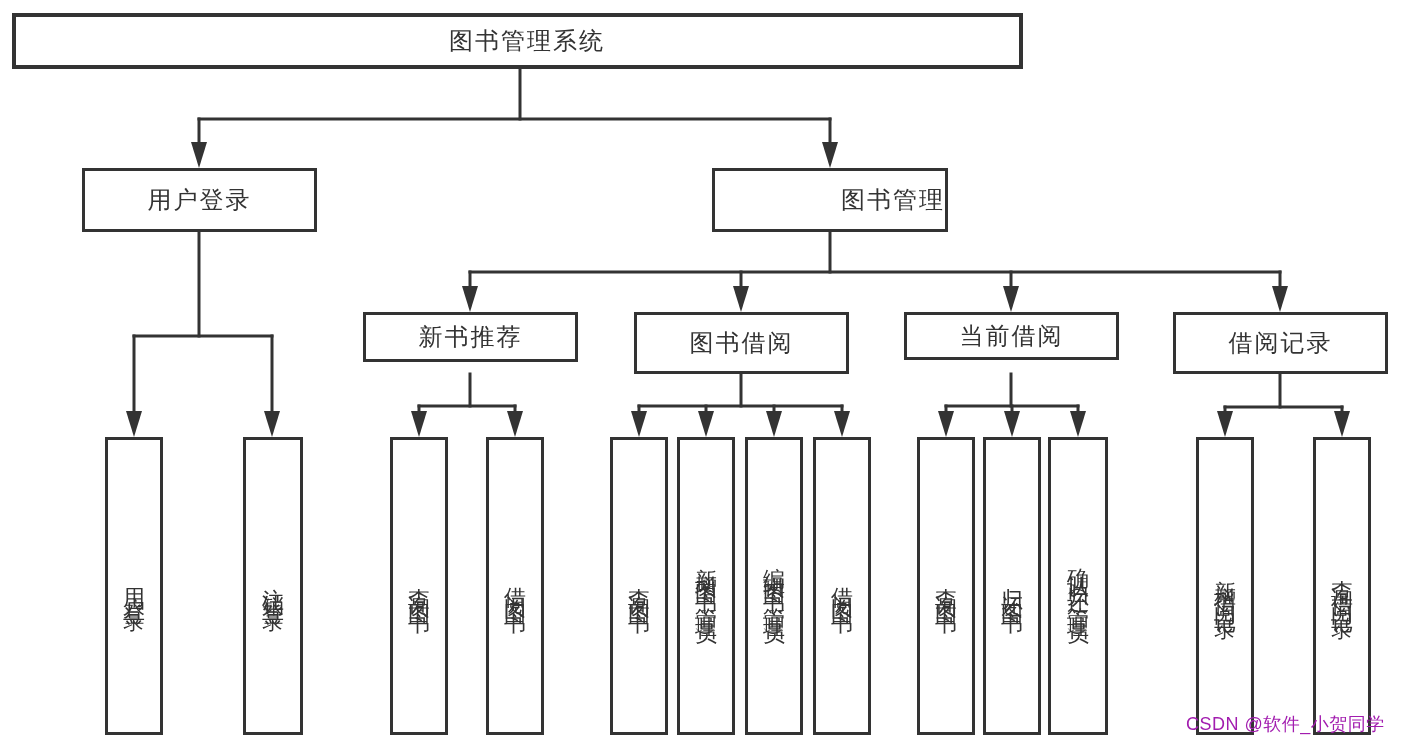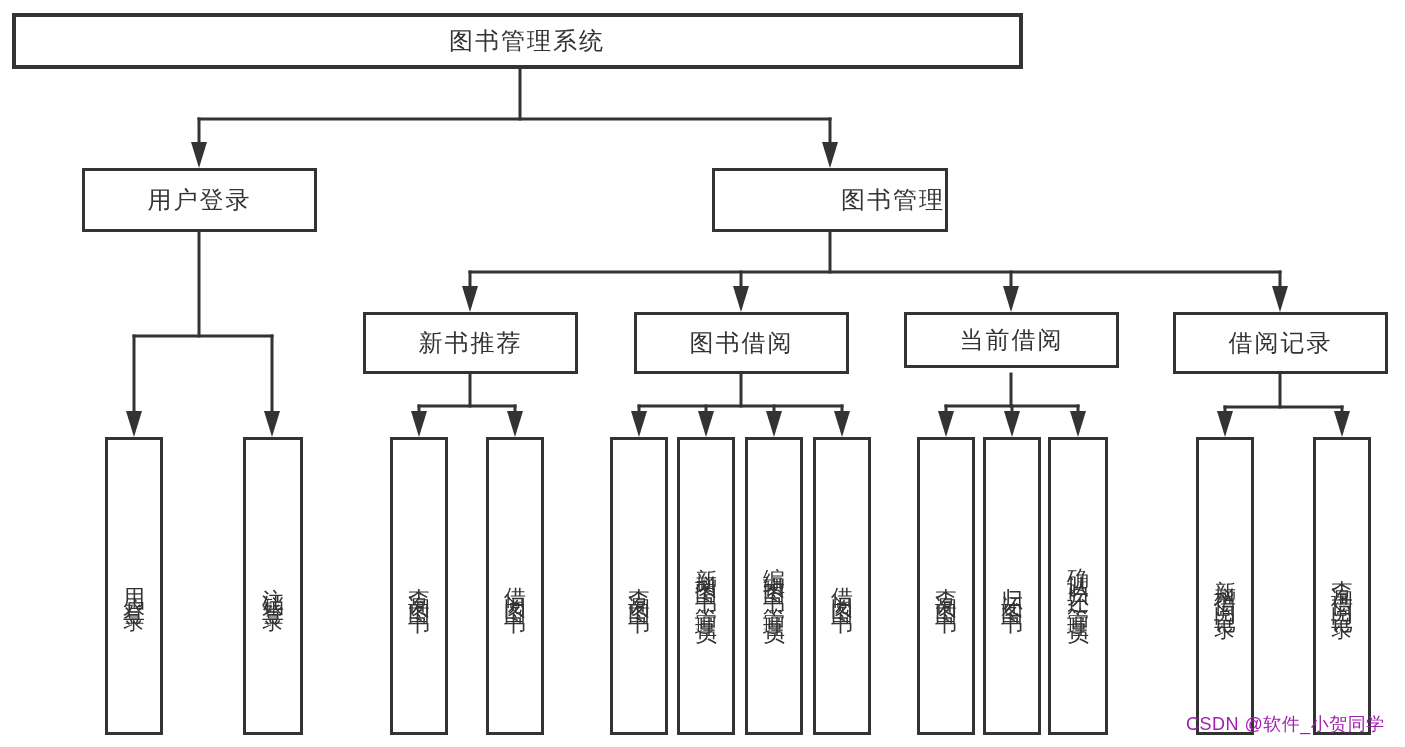--- a/index.html
+++ b/index.html
@@ -137,27 +137,27 @@
     <span>图书管理系统</span>
   </div>
 
   <div class="node hnode" style="left:82px; top:168px; width:235px; height:64px;">
     <span>用户登录</span>
   </div>
   <div class="node hnode" style="left:712px; top:168px; width:236px; height:64px;justify-content:flex-end;">
     <span>图书管理</span>
   </div>
 
-  <div class="node hnode" style="left:363px; top:312px; width:215px; height:62px;">
+  <div class="node hnode" style="left:363px; top:312px; width:215px; height:50px;">
     <span>新书推荐</span>
   </div>
   <div class="node hnode" style="left:634px; top:312px; width:215px; height:62px;">
     <span>图书借阅</span>
   </div>
-  <div class="node hnode" style="left:904px; top:312px; width:215px; height:56px;">
+  <div class="node hnode" style="left:904px; top:312px; width:215px; height:48px;">
     <span>当前借阅</span>
   </div>
   <div class="node hnode" style="left:1173px; top:312px; width:215px; height:62px;">
     <span>借阅记录</span>
   </div>
 
   <div class="node leaf" style="left:105px; top:437px; width:58px; height:298px;">
     <span>用户登录</span>
   </div>
   <div class="node leaf" style="left:243px; top:437px; width:60px; height:298px;">

